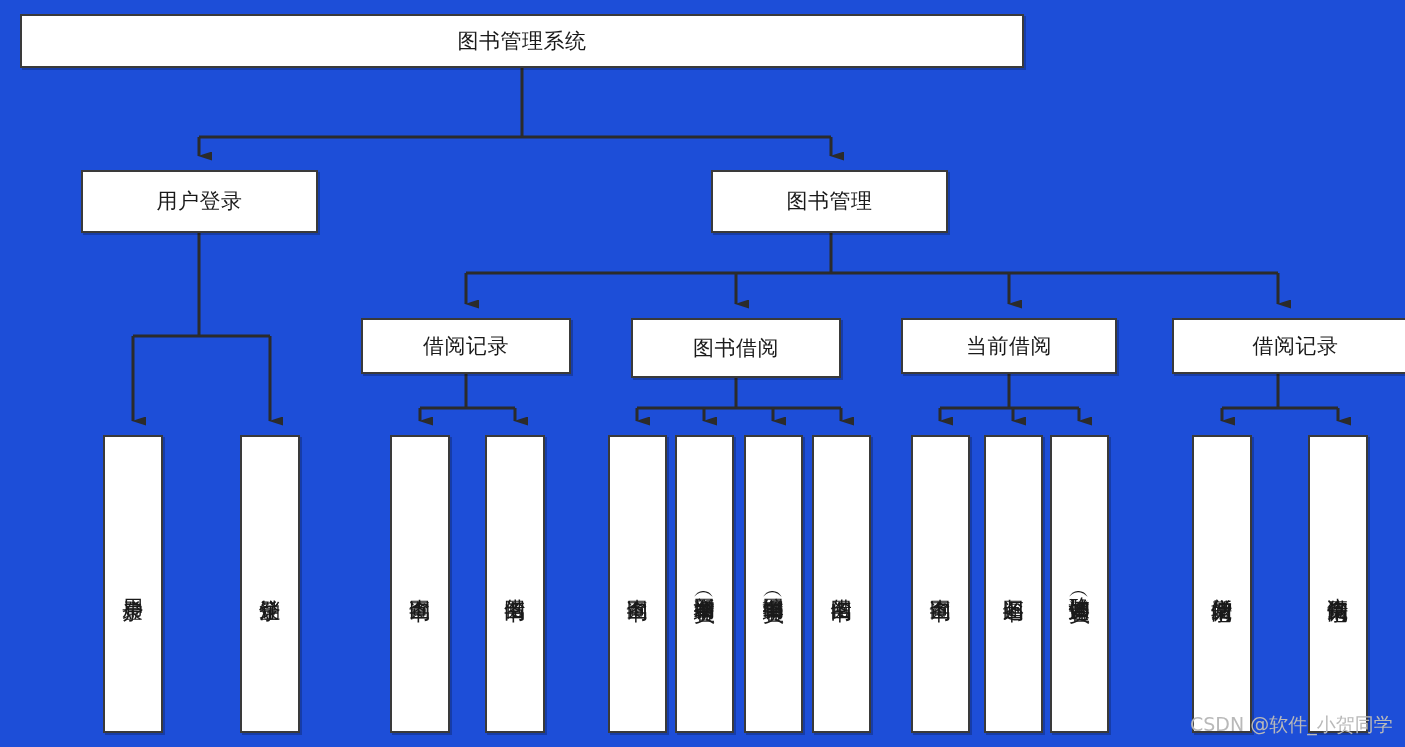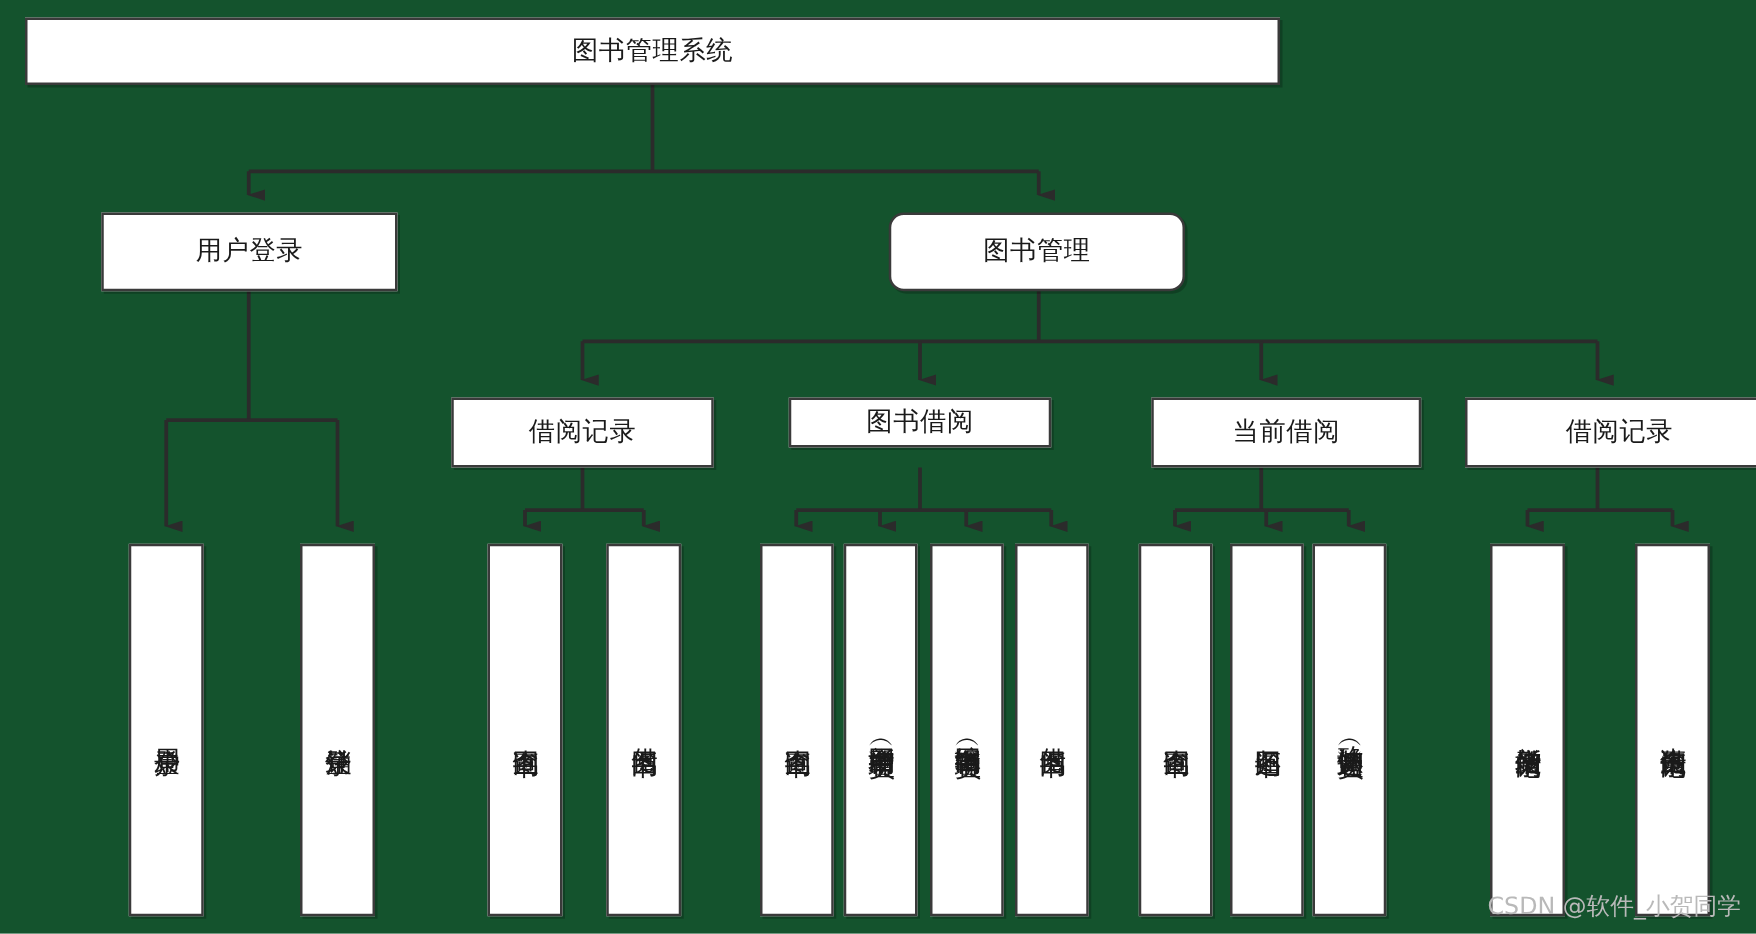--- a/index.html
+++ b/index.html
@@ -7,21 +7,21 @@
     padding: 0;
     background: #ffffff;
   }
   body {
     font-family: "Liberation Sans", "DejaVu Sans", sans-serif;
   }
   #canvas {
     position: relative;
     width: 1405px;
     height: 747px;
-    background: #14532d;
+    background: #1d4ed8;
     overflow: hidden;
   }
   svg.edges {
     position: absolute;
     left: 0;
     top: 0;
     width: 1405px;
     height: 747px;
     pointer-events: none;
   }
@@ -122,31 +122,31 @@
     </g>
   </svg>
 
   <div class="node shadowed" style="left:20px; top:14px; width:1004px; height:54px;">
     <span class="label">图书管理系统</span>
   </div>
 
   <div class="node shadowed" style="left:81px; top:170px; width:237px; height:63px;">
     <span class="label">用户登录</span>
   </div>
-  <div class="node shadowed" style="left:711px; top:170px; width:237px; height:63px;border-radius:12px;">
+  <div class="node shadowed" style="left:711px; top:170px; width:237px; height:63px;">
     <span class="label">图书管理</span>
   </div>
 
   <div class="node shadowed" style="left:361px; top:318px; width:210px; height:56px;">
     <span class="label">借阅记录</span>
   </div>
-  <div class="node shadowed" style="left:631px; top:318px; width:210px; height:40px;align-items:center;">
+  <div class="node shadowed" style="left:631px; top:318px; width:210px; height:60px;align-items:center;">
     <span class="label">图书借阅</span>
   </div>
-  <div class="node shadowed" style="left:901px; top:318px; width:216px; height:56px;margin-left:20px;">
+  <div class="node shadowed" style="left:901px; top:318px; width:216px; height:56px;">
     <span class="label">当前借阅</span>
   </div>
   <div class="node shadowed" style="left:1172px; top:318px; width:235px; height:56px;padding-left:12px;">
     <span class="label">借阅记录</span>
   </div>
 
   <div class="node vert shadowed" style="left:103px; top:435px; width:60px; height:298px;">
     <span class="label">用户登录</span>
   </div>
   <div class="node vert shadowed" style="left:240px; top:435px; width:60px; height:298px;">

